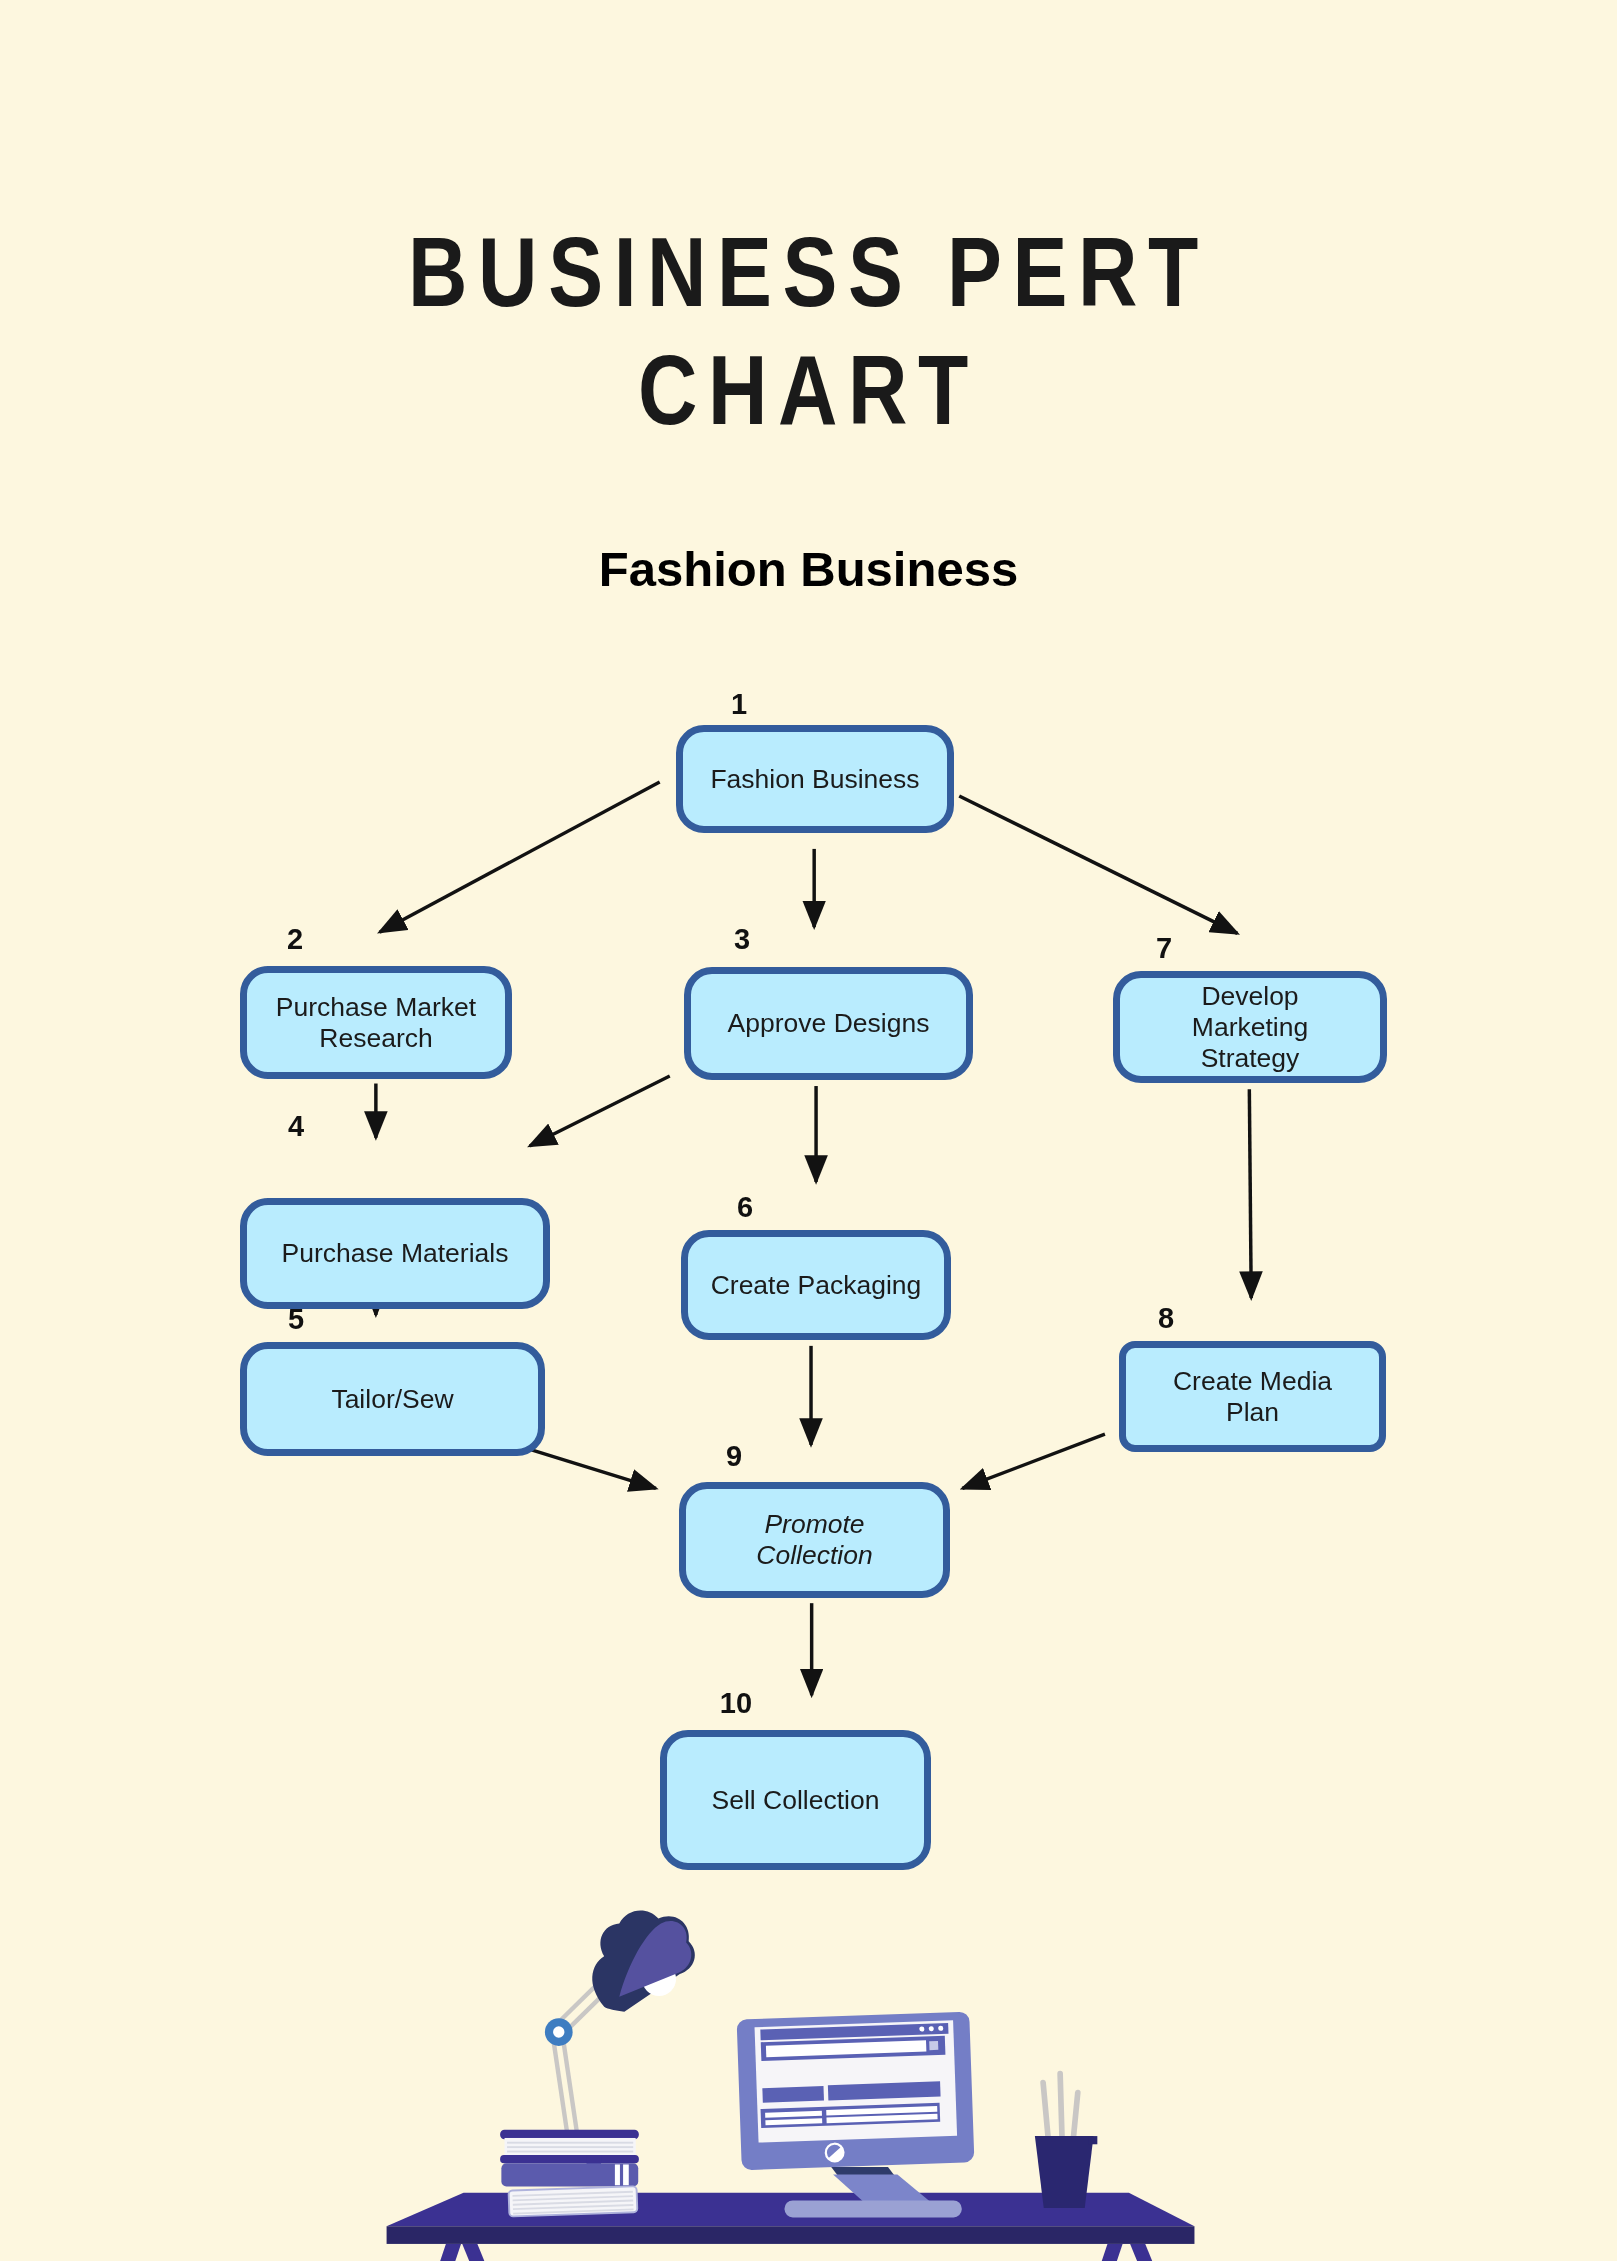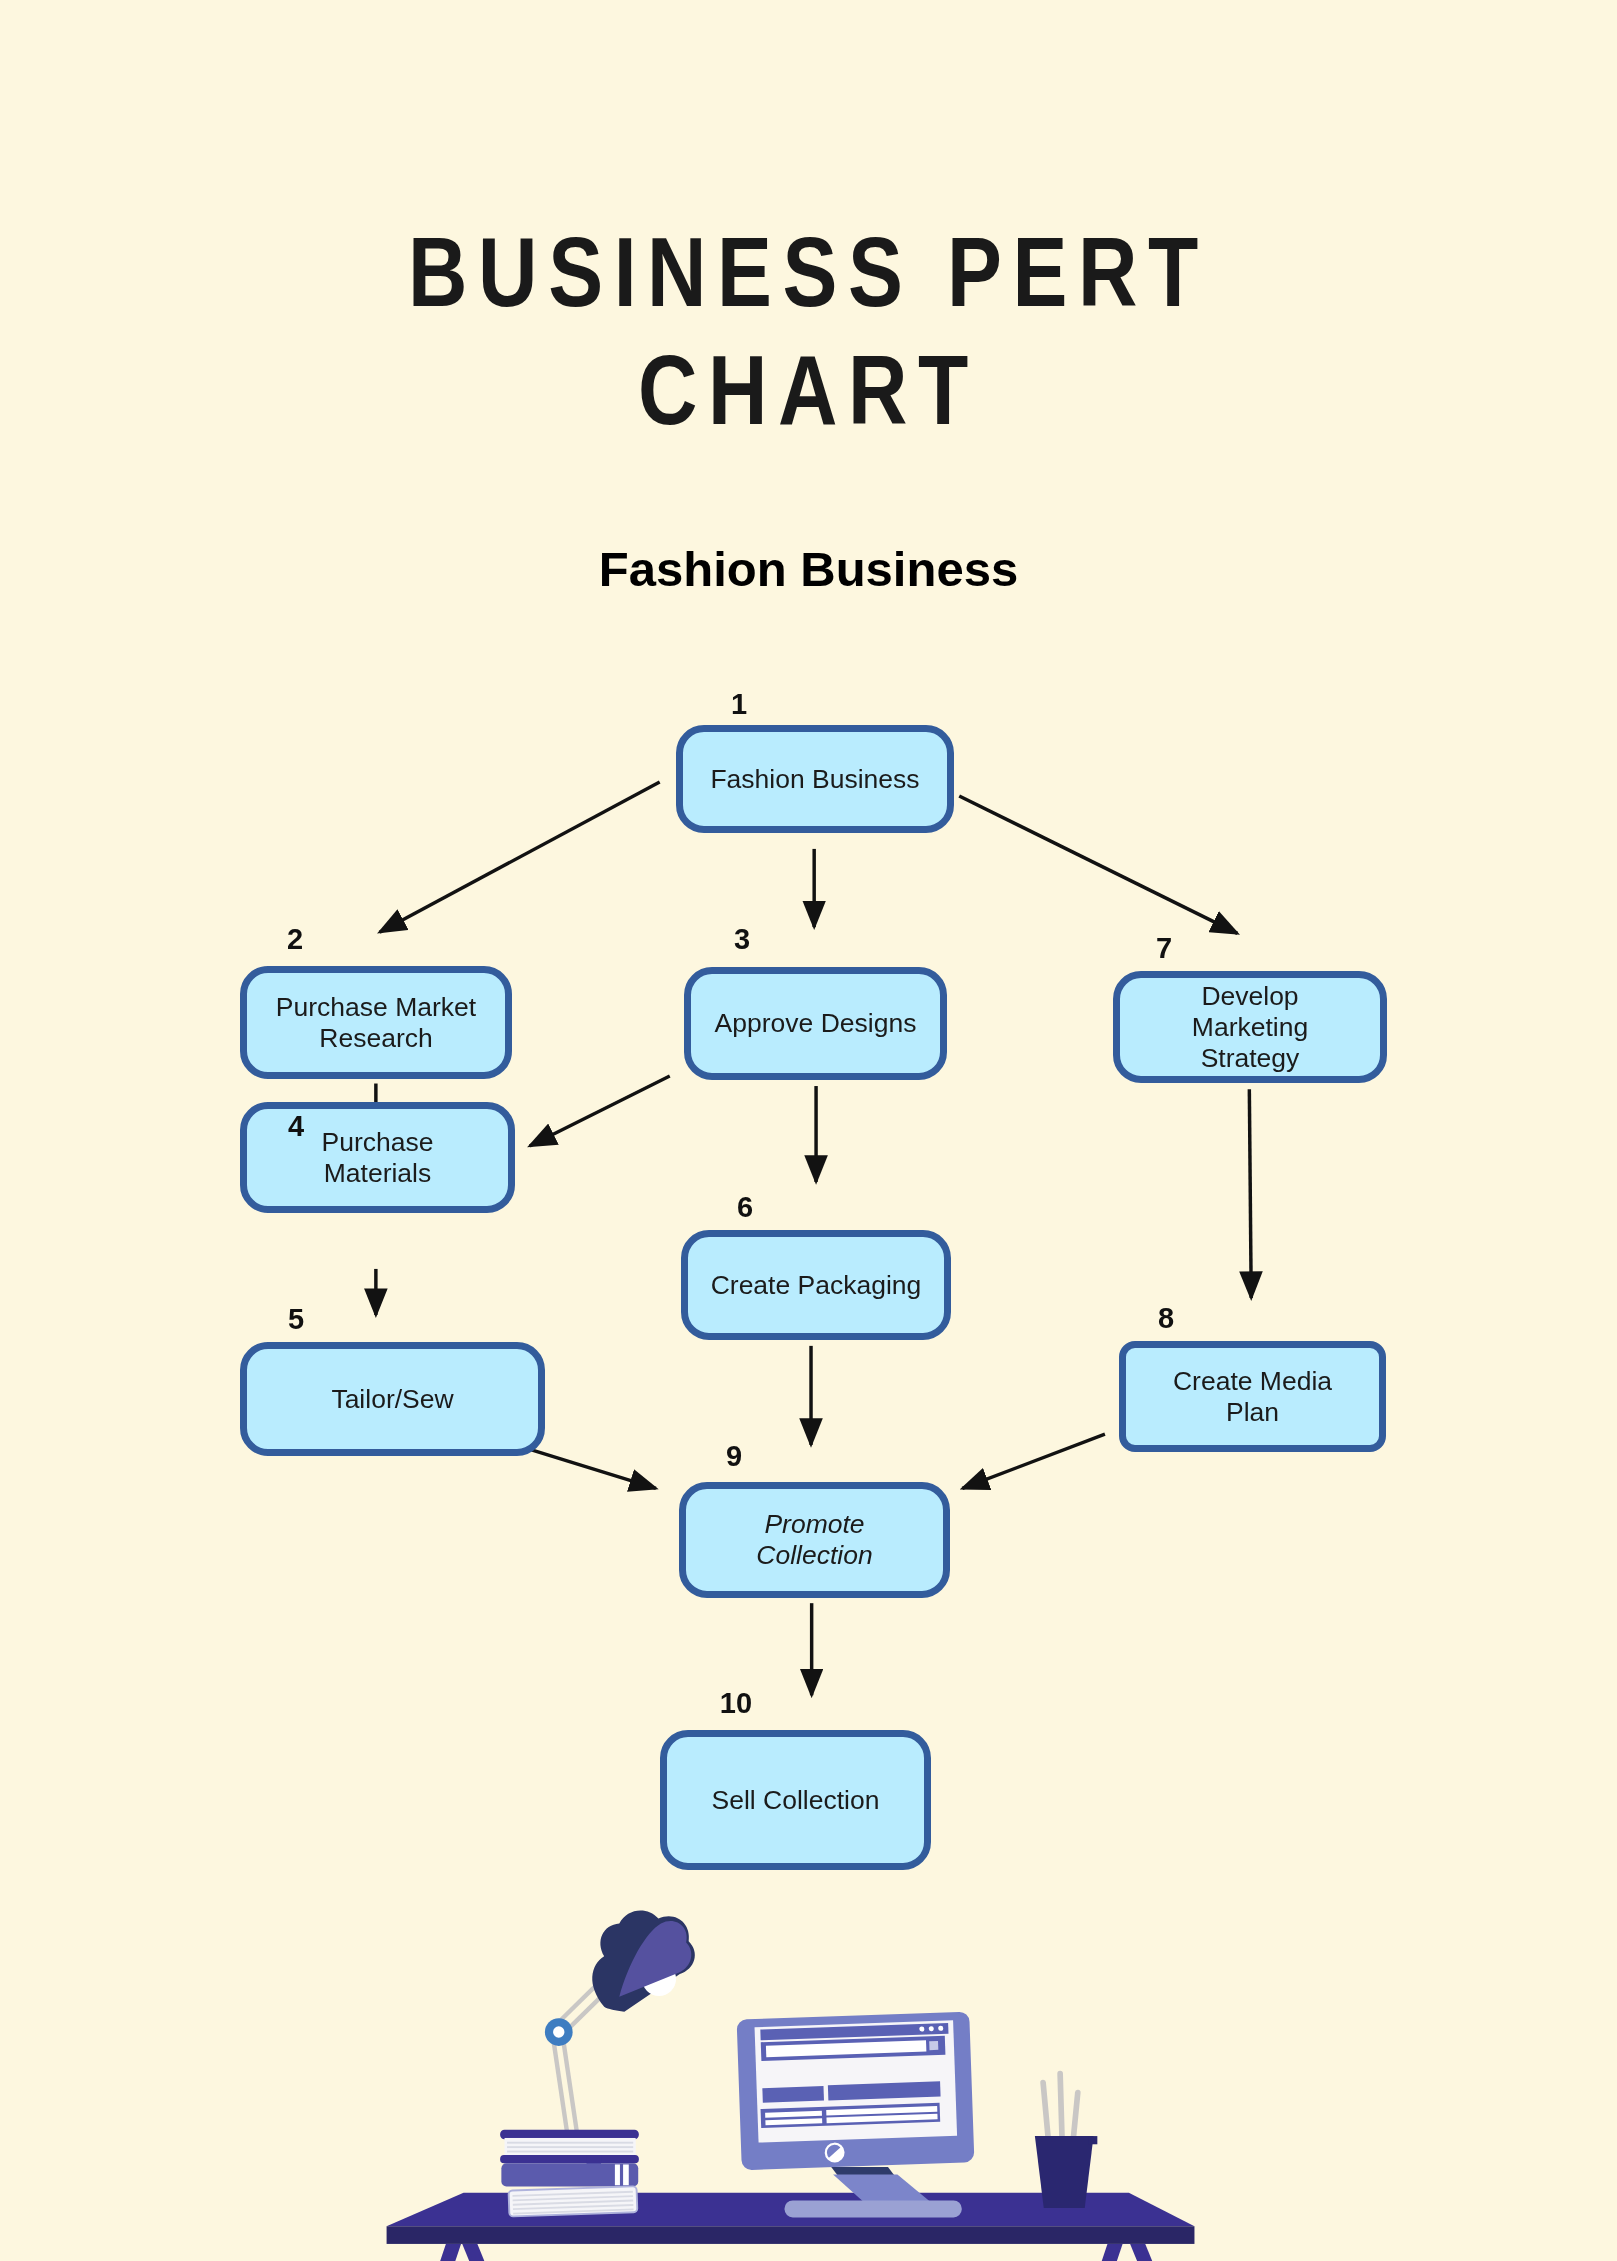--- a/index.html
+++ b/index.html
@@ -211,24 +211,24 @@
       </g>
     </g>
   </svg>
 
   <div class="node" style="left:676px; top:725px; width:278px; height:108px;">
     <span>Fashion Business</span>
   </div>
   <div class="node" style="left:240px; top:966px; width:272px; height:113px;">
     <span>Purchase Market Research</span>
   </div>
-  <div class="node" style="left:684px; top:967px; width:263px; height:113px;">
+  <div class="node" style="left:684px; top:967px; width:289px; height:113px;">
     <span>Approve Designs</span>
   </div>
-  <div class="node" style="left:240px; top:1102px; width:275px; height:111px;">
+  <div class="node" style="left:240px; top:1198px; width:310px; height:111px;">
     <span>Purchase Materials</span>
   </div>
   <div class="node" style="left:240px; top:1342px; width:305px; height:114px;">
     <span>Tailor/Sew</span>
   </div>
   <div class="node" style="left:681px; top:1230px; width:270px; height:110px;">
     <span>Create Packaging</span>
   </div>
   <div class="node narrow" style="left:1113px; top:971px; width:274px; height:112px;">
     <span>Develop Marketing Strategy</span>

